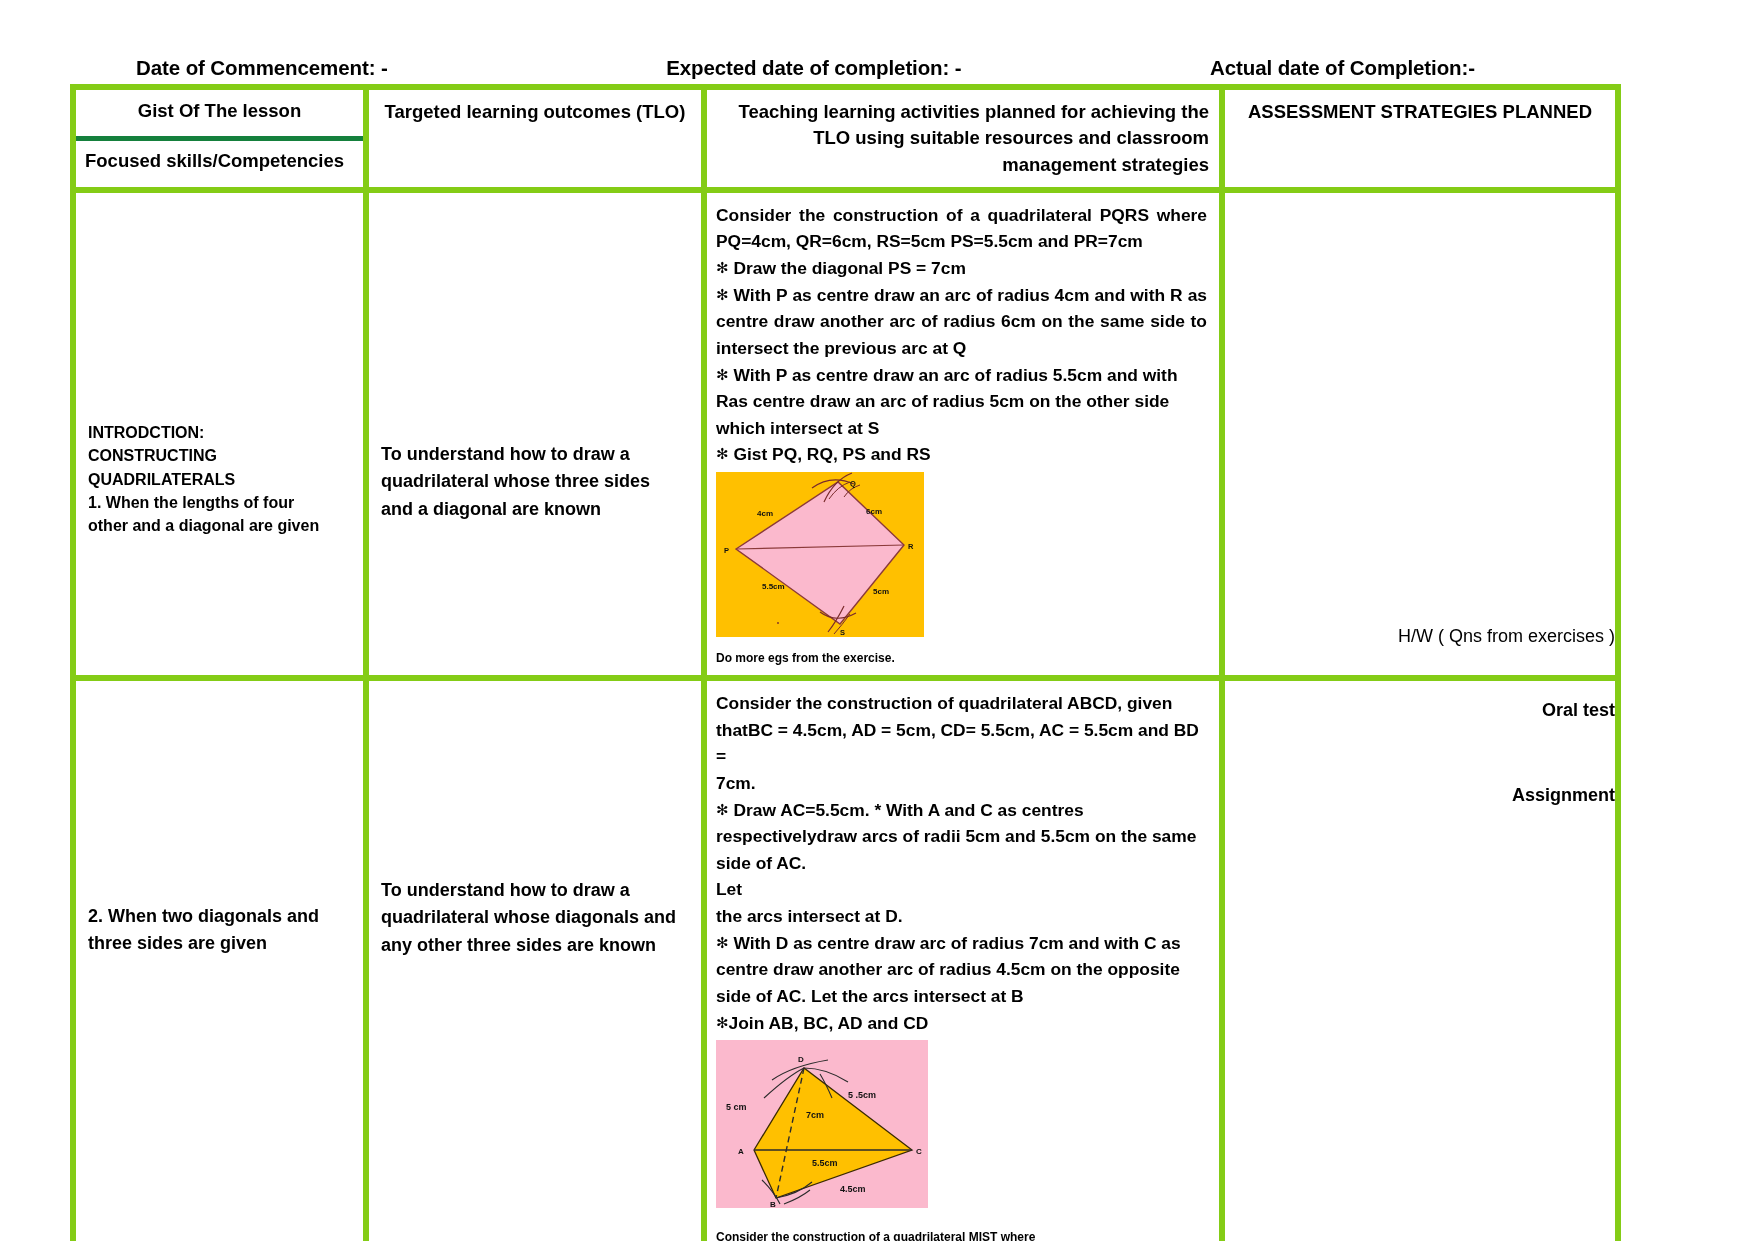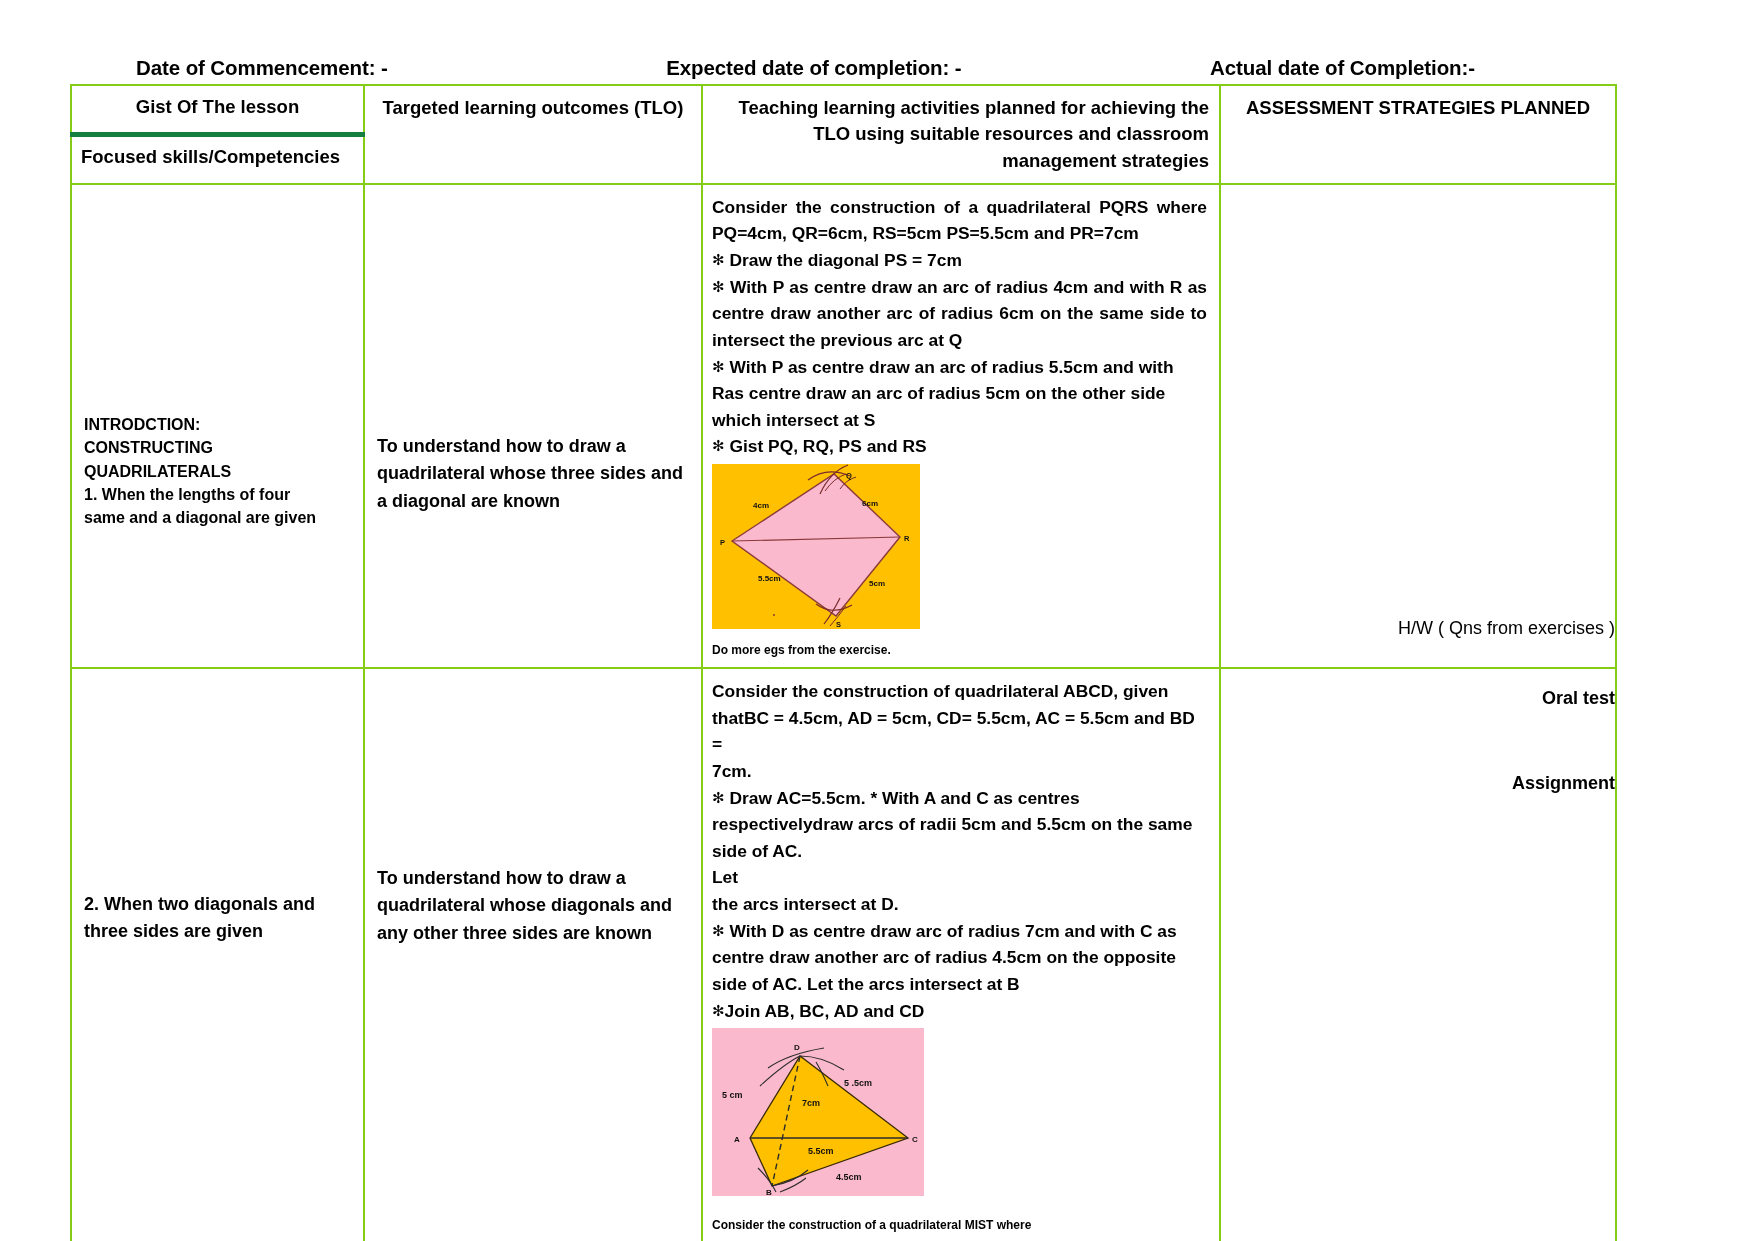--- a/index.html
+++ b/index.html
@@ -35,21 +35,21 @@
 
   table.lesson {
     position: absolute;
     top: 84px;
     left: 70px;
     width: 1545px;
     border-collapse: collapse;
     table-layout: fixed;
   }
   table.lesson td {
-    border: 2px solid #84cc16;
+    border: 6px solid #84cc16;
     vertical-align: top;
     padding: 0;
   }
   .c1 { width: 293px; }
   .c2 { width: 338px; }
   .c3 { width: 518px; }
   .c4 { width: 396px; }
 
   .hdr-center {
     text-align: center;
@@ -179,21 +179,21 @@
         </td>
       </tr>
 
       <tr>
         <td>
           <div class="row1-c1">
             <span class="line">INTRODCTION:</span>
             <span class="line">CONSTRUCTING</span>
             <span class="line">QUADRILATERALS</span>
             <span class="line">1. When the lengths of four</span>
-            <span class="line">same and a diagonal are given</span>
+            <span class="line">other and a diagonal are given</span>
           </div>
         </td>
         <td>
           <div class="row1-c2">To understand how to draw a quadrilateral whose three sides and a diagonal are known</div>
         </td>
         <td>
           <div class="cell-body">
             <div class="just">Consider the construction of a quadrilateral PQRS where PQ=4cm, QR=6cm, RS=5cm PS=5.5cm and PR=7cm</div>
             <div><span class="star">✻</span> <span>Draw the diagonal PS = 7cm</span></div>
             <div class="just"><span class="star">✻</span> <span>With P as centre draw an arc of radius 4cm and with R as centre draw another arc of radius 6cm on the same side to intersect the previous arc at Q</span></div>

